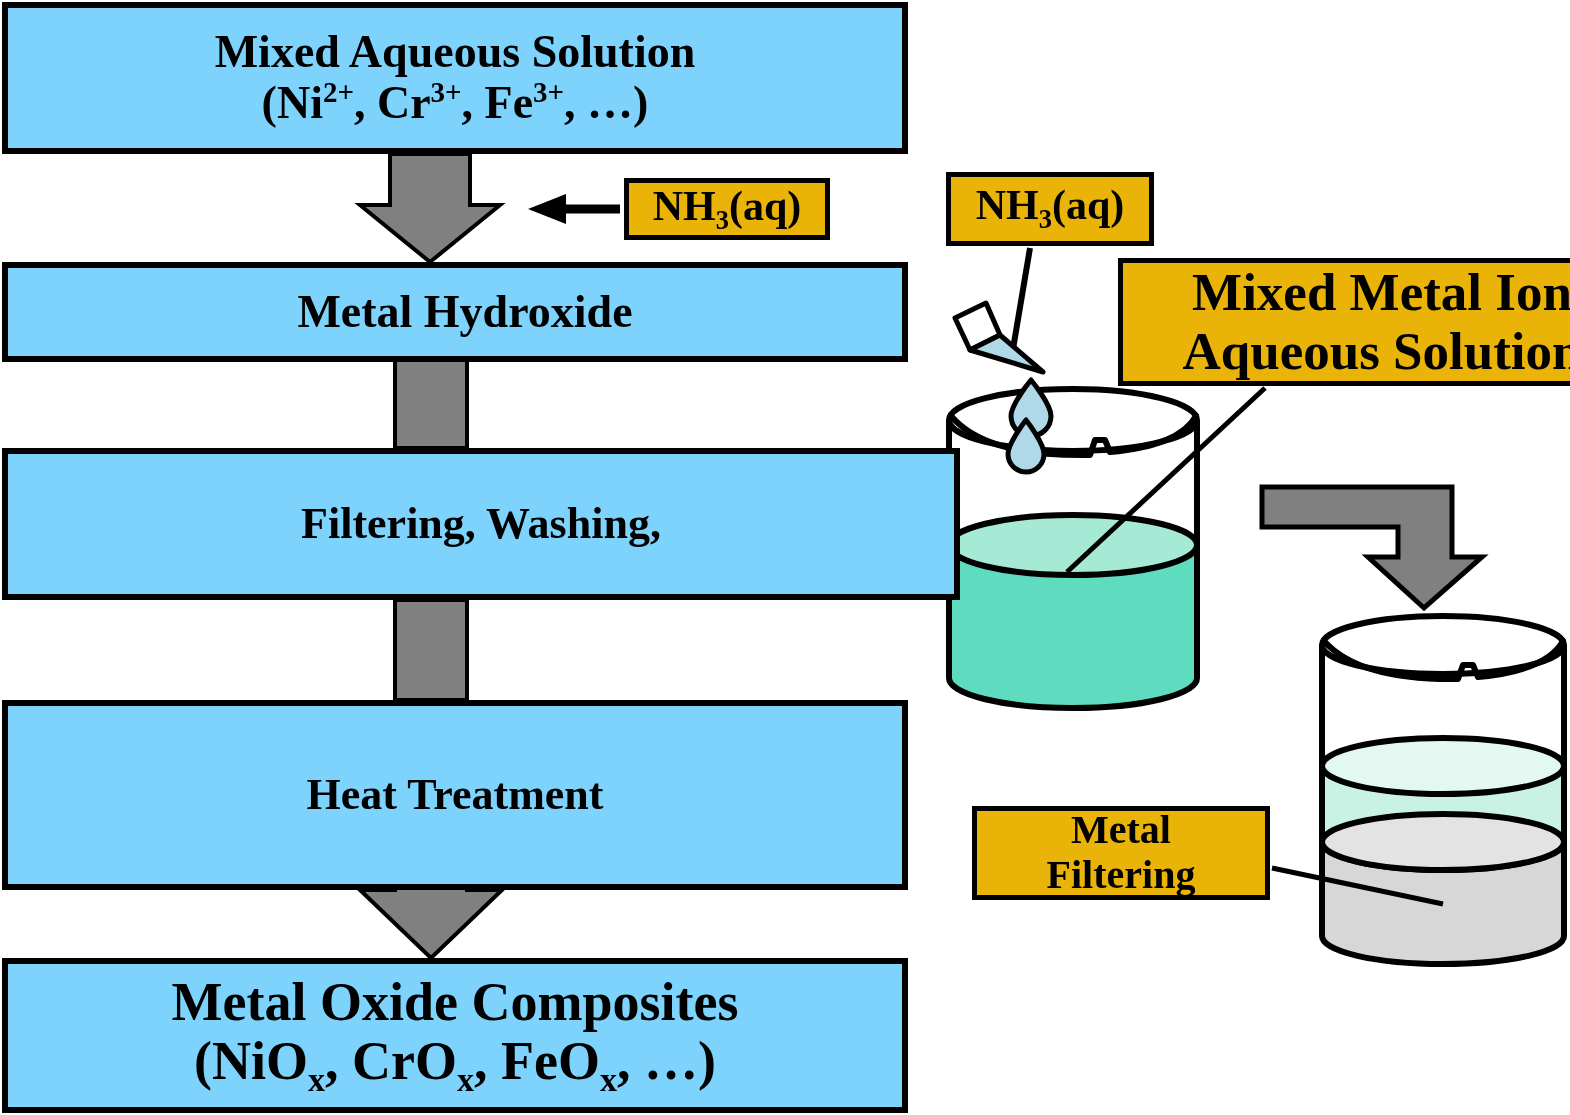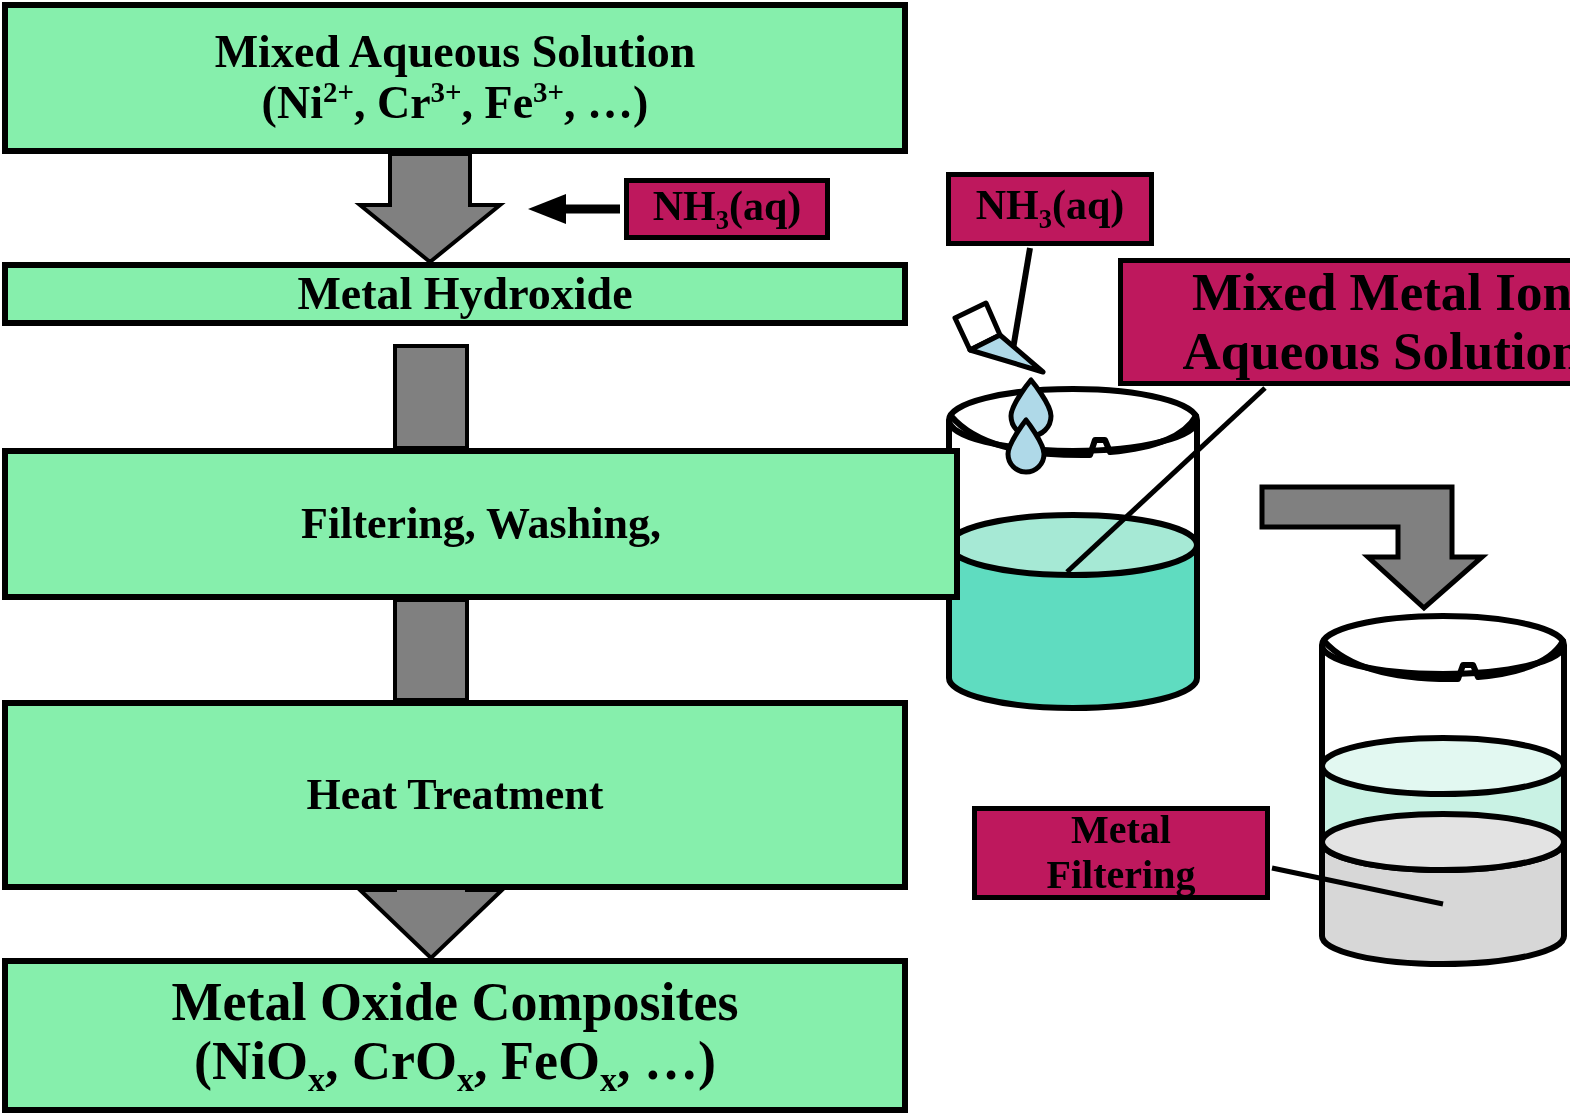--- a/index.html
+++ b/index.html
@@ -20,48 +20,48 @@
     left: 0; top: 0;
     width: 1570px;
     height: 1115px;
   }
 
   
   .fbox {
     position: absolute;
     box-sizing: border-box;
     border: 6px solid #000000;
-    background: #86efac;
+    background: #7dd3fc;
     display: flex;
     flex-direction: column;
     align-items: center;
     justify-content: center;
     text-align: center;
     font-weight: bold;
     color: #000000;
     z-index: 6;
   }
   .fbox .line {
     display: block;
     white-space: nowrap;
     line-height: 1.10;
   }
 
   .box-solution   { left: 2px;  top: 2px;    width: 906px; height: 152px; font-size: 46px; }
-  .box-hydroxide  { left: 2px;  top: 262px;  width: 906px; height: 64px;  font-size: 46px; padding-left: 20px; }
+  .box-hydroxide  { left: 2px;  top: 262px;  width: 906px; height: 100px;  font-size: 46px; padding-left: 20px; }
   .box-filtering  { left: 2px;  top: 448px;  width: 958px; height: 152px; font-size: 44px; }
   .box-heat       { left: 2px;  top: 700px;  width: 906px; height: 190px; font-size: 44px; }
   .box-oxide      { left: 2px;  top: 958px;  width: 906px; height: 155px; font-size: 54px; }
 
   
   .lbox {
     position: absolute;
     box-sizing: border-box;
     border: 5px solid #000000;
-    background: #be185d;
+    background: #eab308;
     display: flex;
     flex-direction: column;
     align-items: center;
     justify-content: center;
     text-align: center;
     font-weight: bold;
     color: #000000;
     z-index: 20;
   }
   .lbox .line { display:block; white-space: nowrap; line-height: 1.12; }

